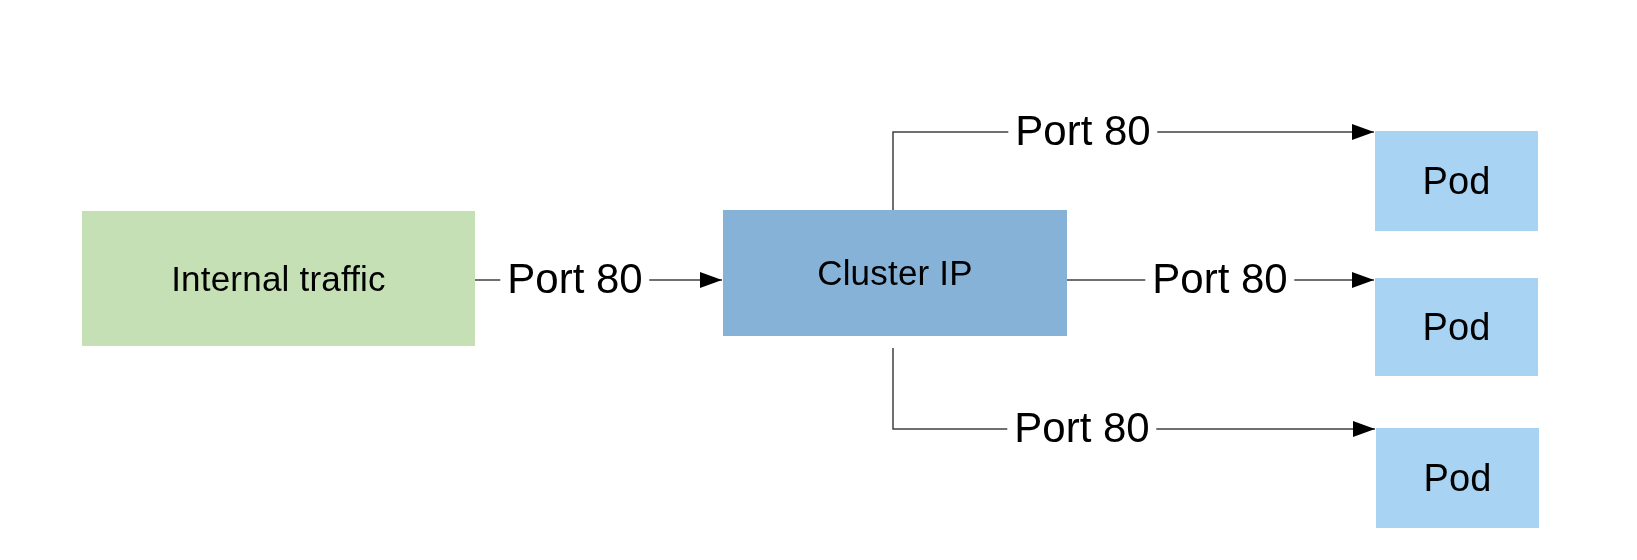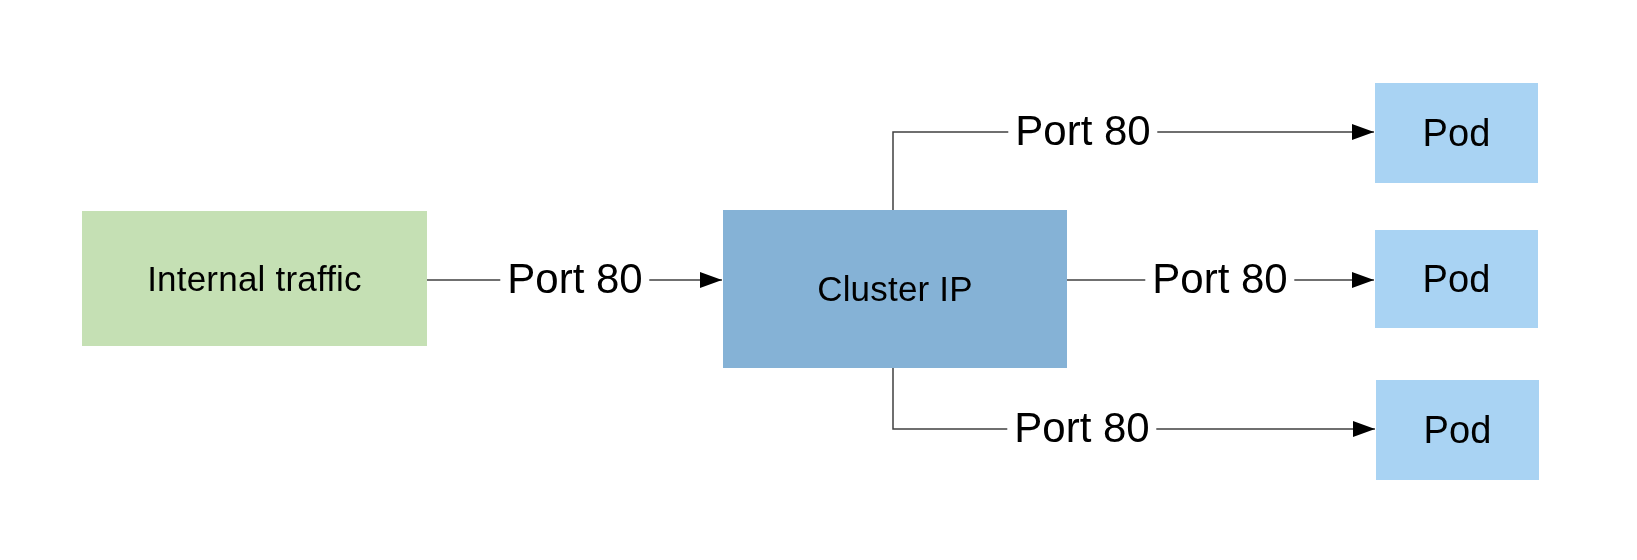--- a/index.html
+++ b/index.html
@@ -36,31 +36,32 @@
     display: flex;
     align-items: center;
     justify-content: center;
     color: var(--color-text, #000000);
     font-size: 35px;
     font-weight: 400;
     letter-spacing: 0.2px;
     white-space: nowrap;
   }
   .node-internal {
-    left: 82px; top: 211px; width: 345px; height: 135px;
+    left: 82px; top: 211px; width: 393px; height: 135px;
     background: var(--color-internal-fill, #c5e0b4);
   }
   .node-cluster {
-    left: 723px; top: 210px; width: 344px; height: 158px;
+    left: 723px; top: 210px; width: 344px; height: 126px;
     background: var(--color-cluster-fill, #85b2d6);
   }
   .node-pod {
     width: 163px; height: 100px;
     background: var(--color-pod-fill, #a9d3f3);
     font-size: 38px;
+    margin-top: 48px;
   }
   .node-pod-1 { left: 1375px; top: 83px; }
   .node-pod-2 { left: 1375px; top: 230px; height: 98px; }
   .node-pod-3 { left: 1376px; top: 380px; }
   .edge-label {
     position: absolute;
     transform: translate(-50%, -52%);
     background: var(--color-background, #ffffff);
     color: var(--color-text, #000000);
     font-size: 42px;

